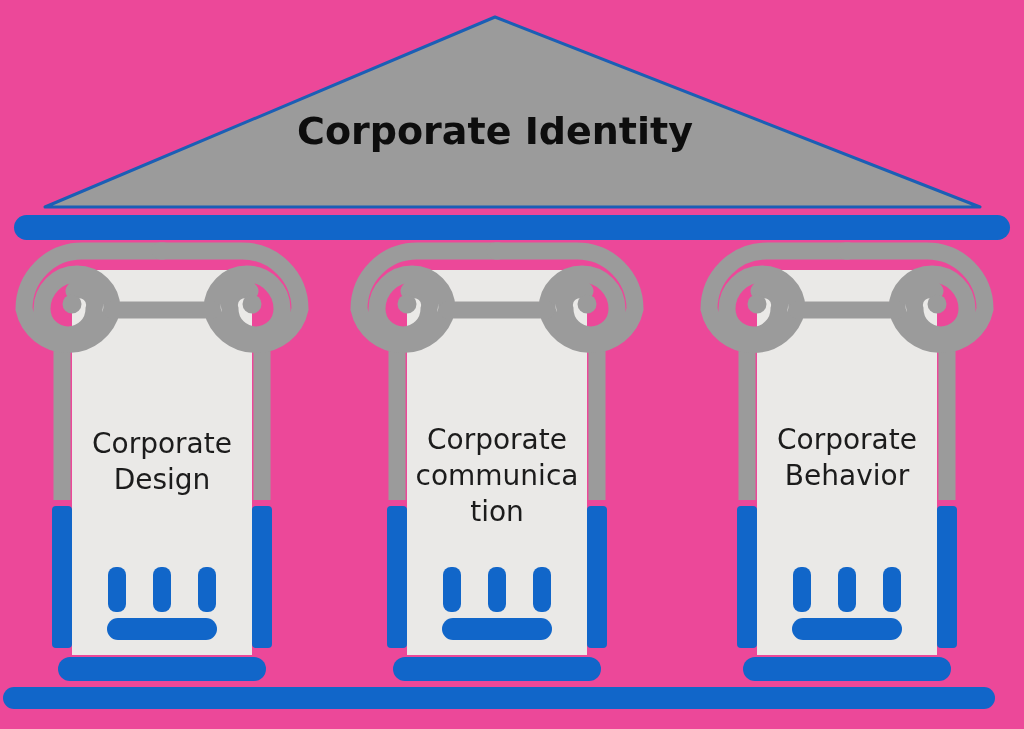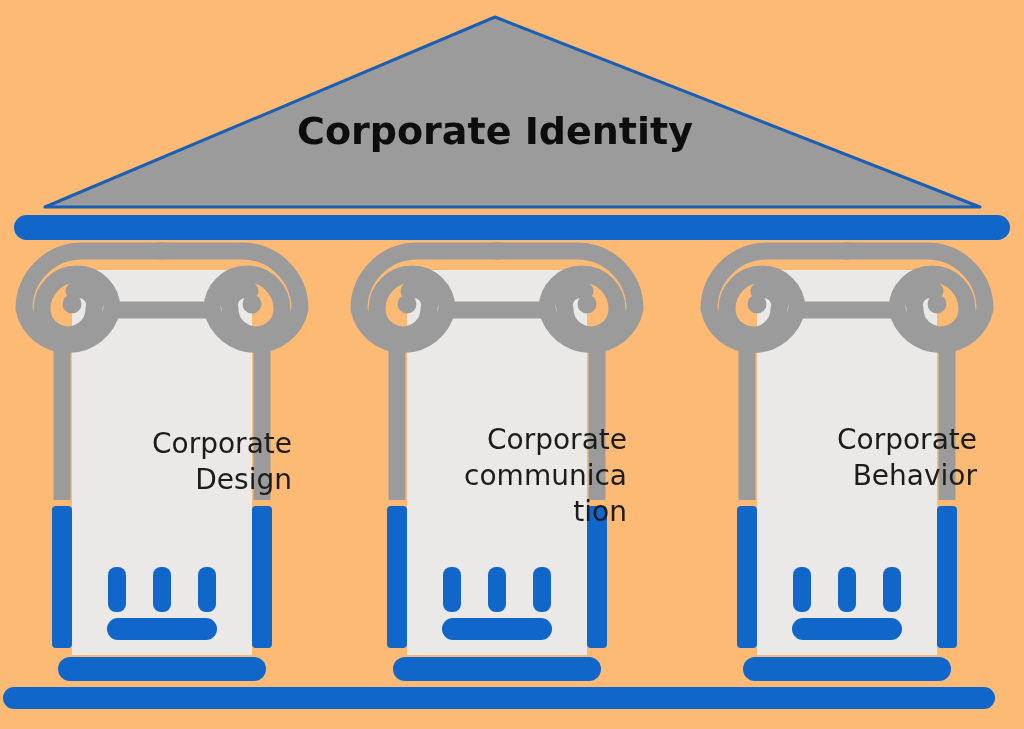--- a/index.html
+++ b/index.html
@@ -5,41 +5,41 @@
   html, body { margin: 0; padding: 0; }
   body {
     width: 1024px; height: 729px;
     font-family: "DejaVu Sans", "Liberation Sans", sans-serif;
     background: #dddcda;
     overflow: hidden;
   }
   .stage {
     position: relative;
     width: 1024px; height: 729px;
-    background: #fdba74;
+    background: #ec4899;
   }
   svg.scene {
     position: absolute; left: 0; top: 0;
     width: 1024px; height: 729px;
     display: block;
   }
   .pediment-title {
     position: absolute;
     left: 195px; top: 110px; width: 600px;
     text-align: center;
     font-size: 38px;
     line-height: 42px;
     font-weight: bold;
     color: #0d0d0d;
     letter-spacing: 0px;
   }
   .pillar-label {
     position: absolute;
     width: 260px;
-    text-align: right;
+    text-align: center;
     font-size: 28px;
     line-height: 36px;
     color: #1c1c1c;
     white-space: pre-line;
   }
   .pillar-label.p1 { left: 32px;  top: 426px; }
   .pillar-label.p2 { left: 367px; top: 422px; }
   .pillar-label.p3 { left: 717px; top: 422px; }
 </style>
 </head>

